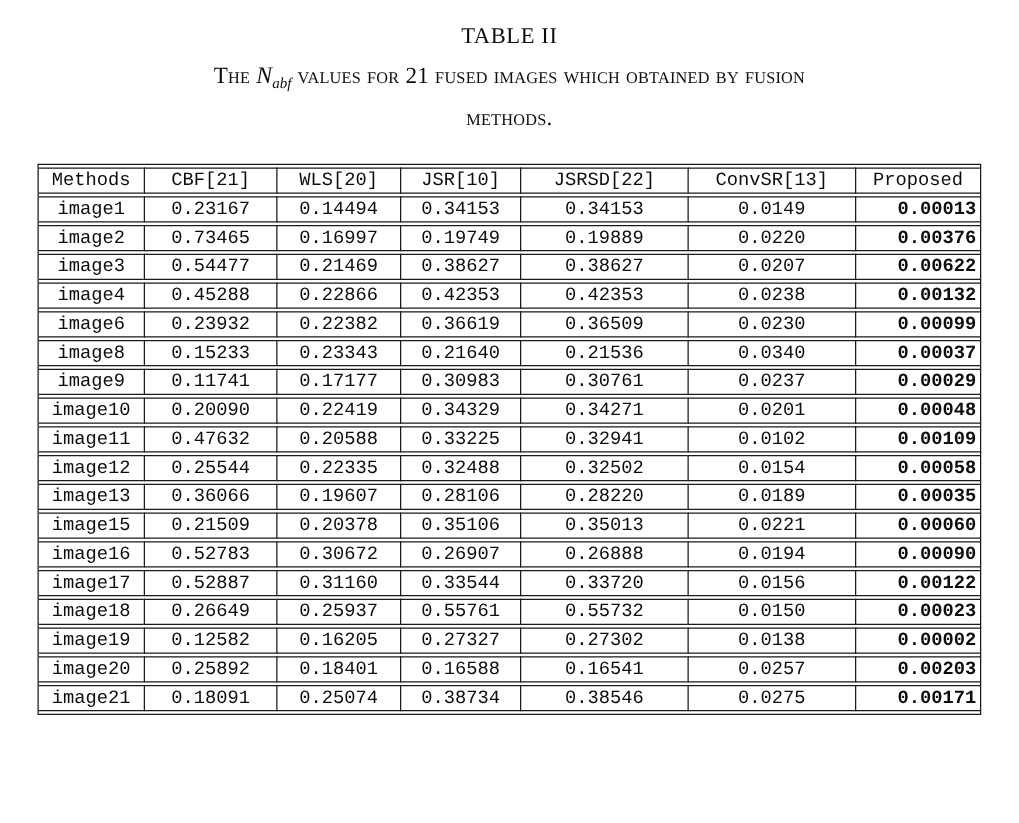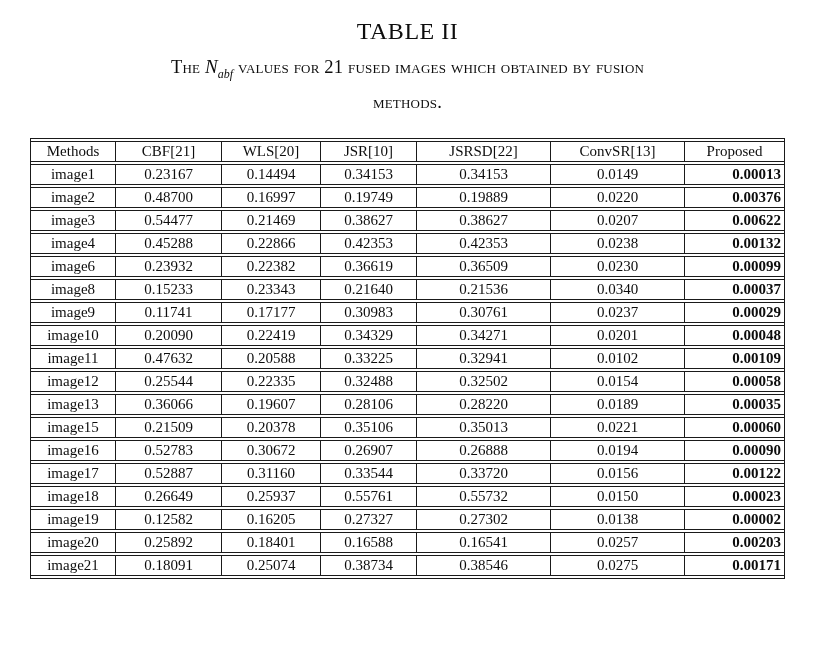--- a/index.html
+++ b/index.html
@@ -10,21 +10,21 @@
   body {
     width: 815px;
     height: 658px;
     overflow: hidden;
     font-family: "Liberation Serif", "DejaVu Serif", serif;
     color: #0d0d0d;
   }
   .page-title {
     margin-top: 18px;
     text-align: center;
-    font-size: 24px;
+    font-size: 18px;
     letter-spacing: 0.5px;
   }
   .table-caption {
     margin: 8px auto 11px auto;
     width: 780px;
     text-align: center;
     font-variant: small-caps;
     font-size: 18.5px;
     line-height: 28px;
     letter-spacing: 0.2px;
@@ -38,20 +38,21 @@
     font-size: 12px;
     font-style: italic;
     letter-spacing: 0;
   }
   table.results {
     margin: 22px auto 0 auto;
     border-collapse: separate;
     border-spacing: 0 2px;
     border: 1px solid #1a1a1a;
     table-layout: fixed;
+    font-family: Liberation Mono, monospace;
   }
   table.results th,
   table.results td {
     border-top: 1px solid #1a1a1a;
     border-bottom: 1px solid #1a1a1a;
     border-left: 1px solid #1a1a1a;
     height: 19px;
     padding: 0 3px;
     text-align: center;
     vertical-align: middle;
@@ -107,21 +108,21 @@
           <td>image1</td>
           <td>0.23167</td>
           <td>0.14494</td>
           <td>0.34153</td>
           <td>0.34153</td>
           <td>0.0149</td>
           <td class="col-proposed">0.00013</td>
         </tr>
         <tr>
           <td>image2</td>
-          <td>0.48700</td>
+          <td>0.73465</td>
           <td>0.16997</td>
           <td>0.19749</td>
           <td>0.19889</td>
           <td>0.0220</td>
           <td class="col-proposed">0.00376</td>
         </tr>
         <tr>
           <td>image3</td>
           <td>0.54477</td>
           <td>0.21469</td>

